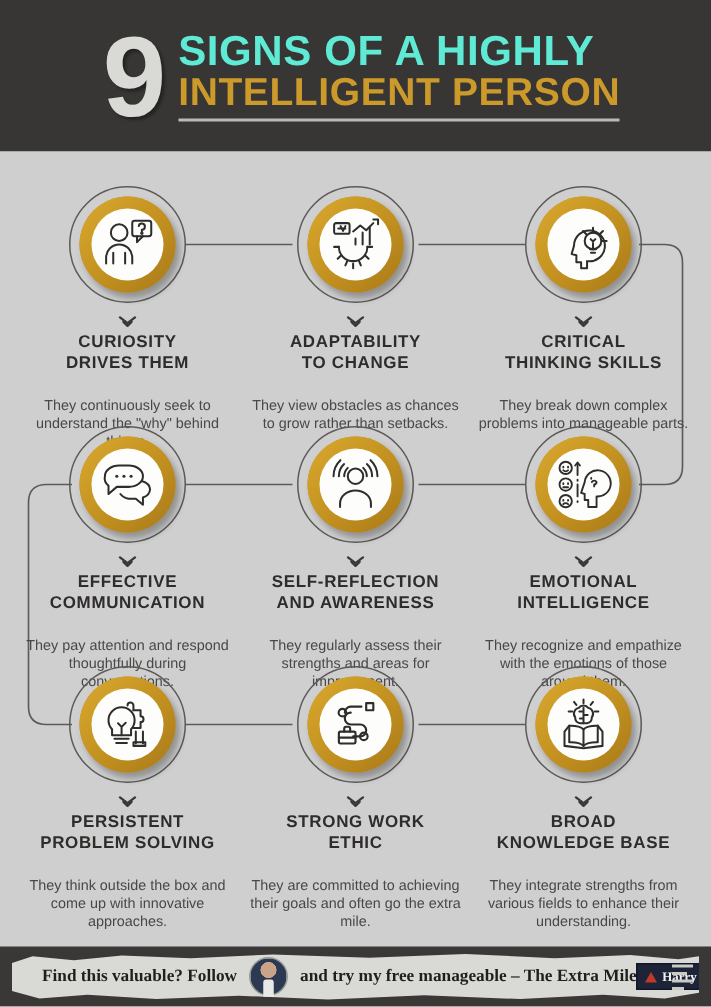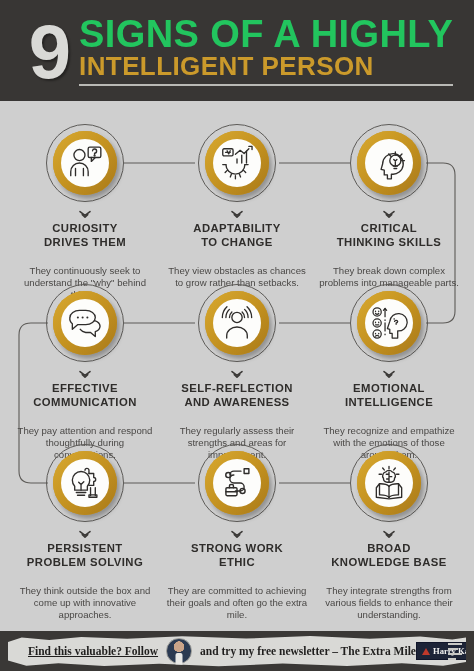--- a/index.html
+++ b/index.html
@@ -18,21 +18,21 @@
     display:flex; align-items:center; justify-content:center;
   }
   .header-inner{ display:flex; align-items:center; gap:10px; padding-left:8px;}
   .big-nine{
     font-size:76px; font-weight:bold; color:#d9d9d6; line-height:.82;
     letter-spacing:-2px; position:relative; top:2px;
     text-shadow:2px 2px 2px rgba(0,0,0,.35);
   }
   .head-lines{ display:flex; flex-direction:column; }
   .head-l1{
-    font-size:38px; font-weight:bold; color:#22c55e;
+    font-size:28px; font-weight:bold; color:#5eead4;
     letter-spacing:.4px; line-height:1.0; white-space:nowrap;
   }
   .head-l2{
     font-size:26px; font-weight:bold; color:#cb9a2b;
     letter-spacing:.4px; line-height:1.02; white-space:nowrap;
   }
   .head-rule{
     height:2px; background:#b9b9b5; margin-top:4px; width:100%;
   }
 
@@ -92,21 +92,21 @@
     clip-path: polygon(0% 22%, 3% 8%, 9% 16%, 16% 6%, 26% 12%, 38% 4%, 52% 11%,
                        66% 3%, 79% 12%, 90% 5%, 97% 14%, 100% 8%, 100% 84%,
                        95% 96%, 86% 88%, 74% 97%, 60% 89%, 46% 98%, 33% 90%,
                        21% 97%, 11% 88%, 4% 96%, 0% 80%);
     display:flex; align-items:center;
   }
   .f-txt{
     font-family:"Liberation Serif", serif;
     font-size:11.5px; font-weight:bold; color:#201f1e; white-space:nowrap;
   }
-  .f-left{ margin-left:20px;text-decoration:underline; }
+  .f-left{ margin-left:20px; }
   .f-avatar{
     width:26px; height:26px; border-radius:50%; margin:0 8px;
     background:radial-gradient(circle at 50% 32%, #caa489 0 26%, #2b3a52 27% 100%);
     border:1px solid #9a9a96; flex:0 0 auto; position:relative;
   }
   .f-avatar::after{
     content:""; position:absolute; left:50%; top:58%; transform:translateX(-50%);
     width:7px; height:12px; background:#e8e8e6; border-radius:2px 2px 0 0;
   }
   .f-logo{
@@ -380,21 +380,21 @@
     <div class="title">KNOWLEDGE BASE</div>
     <div class="desc">They integrate strengths from various fields to enhance their understanding.</div>
   </div>
 
 </div>
 
 <div class="footer">
   <div class="brush">
     <span class="f-txt f-left">Find this valuable? Follow</span>
     <span class="f-avatar"></span>
-    <span class="f-txt">and try my free newsletter – The Extra Mile</span>
+    <span class="f-txt">and try my free manageable – The Extra Mile</span>
     <span class="f-logo">
       <span class="tri"></span>
       <span>Harry Karydes</span>
     </span>
     <span class="f-bars">
       <i style="width:14px"></i>
         <i style="width:10px"></i>
         <i style="width:14px"></i>
         <i style="width:8px"></i>
     </span>

